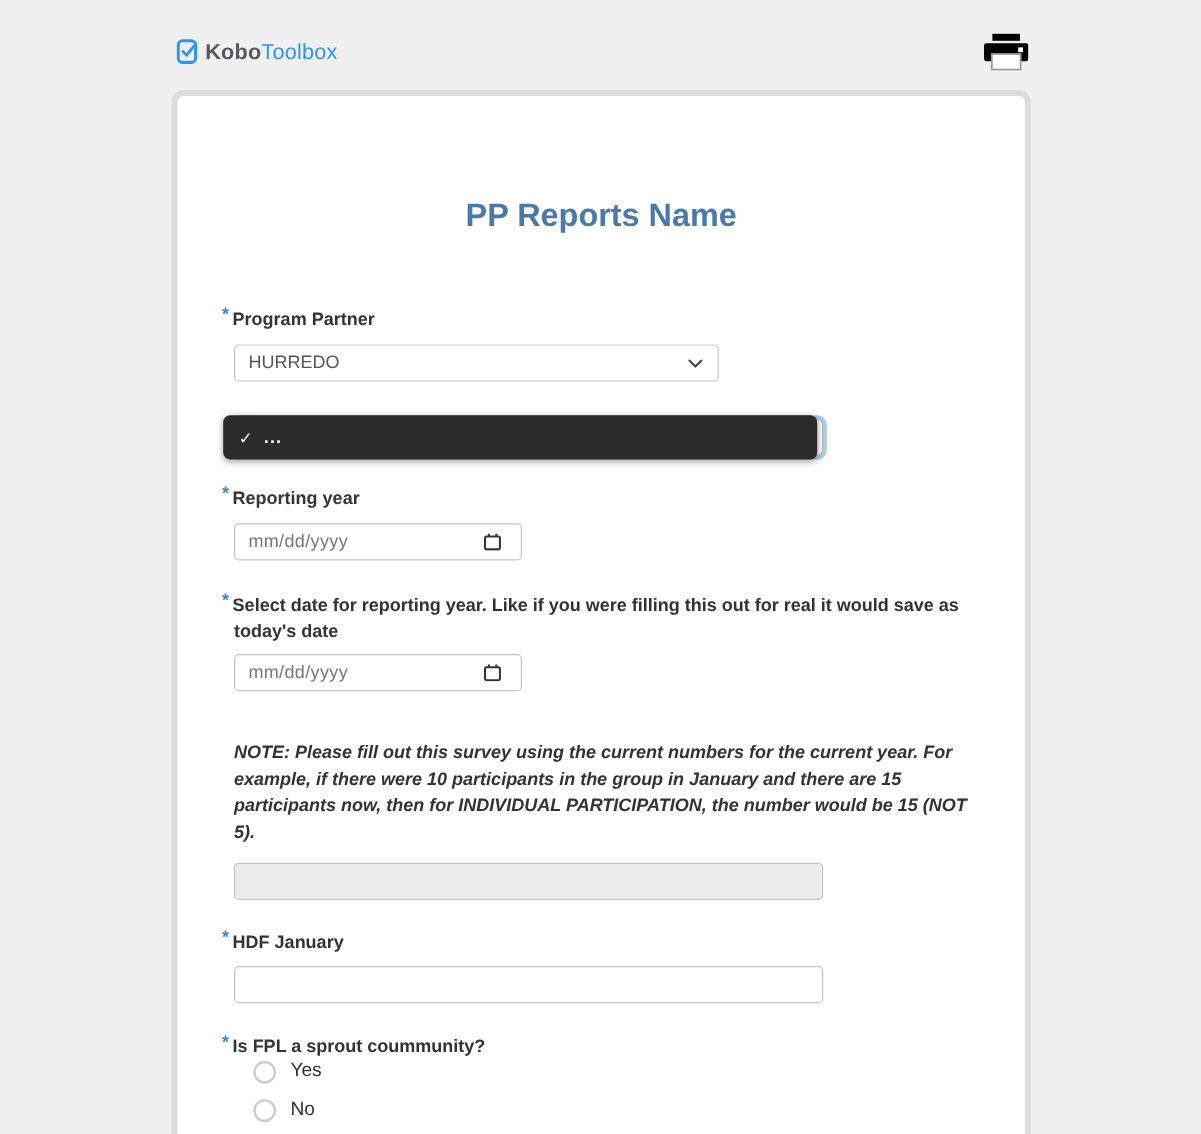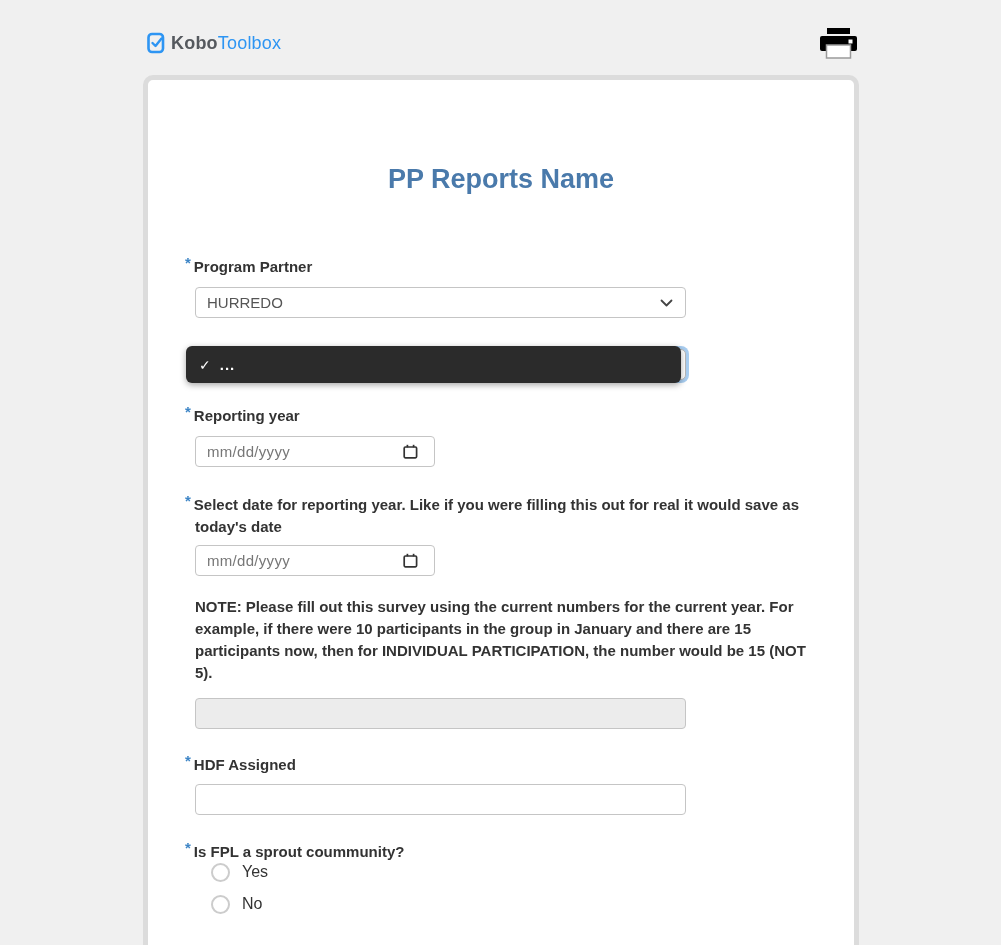--- a/index.html
+++ b/index.html
@@ -58,36 +58,36 @@
   }
 
   .q1 { margin-top: 63px; }
   .q1 .q-label { margin-bottom: 11px; }
   .q2 { margin-top: 28px; }
   .q2 .q-label { margin-bottom: 9px; }
   .q3 { margin-top: 24px; }
   .q3 .q-label { margin-bottom: 11px; }
   .q4 { margin-top: 27px; }
   .q4 .q-label { margin-bottom: 7px; }
-  .q5 { margin-top: 20px; }
+  .q5 { margin-top: 41px; font-style: italic; }
   .q6 { margin-top: 27px; }
   .q6 .q-label { margin-bottom: 10px; }
   .q7 { margin-top: 28px; }
   .q7 .q-label { margin-bottom: 0; }
 
   
   .select-box, .text-input, .date-input, .readonly-input {
     border: 1px solid #c5c5c5;
     border-radius: 4px;
     background: #ffffff;
     height: 31px;
     font-size: 15px;
   }
   .select-box {
-    width: 491px;
+    width: 404px;
     display: flex; align-items: center; justify-content: space-between;
     padding: 0 12px 0 11px;
     color: #555555;
     cursor: pointer;
   }
   .text-input { width: 491px; display: block; padding: 0 10px; color: #333; }
   .readonly-input {
     width: 491px;
     background: #ececec;
     cursor: default;
@@ -245,21 +245,21 @@
       </div>
     </div>
 
     <div class="question q5">
       <p class="note-text">NOTE: Please fill out this survey using the current numbers for the current year. For example, if there were 10 participants in the group in January and there are 15 participants now, then for INDIVIDUAL PARTICIPATION, the number would be 15 (NOT 5).</p>
       <div class="readonly-input"></div>
     </div>
 
     <div class="question q6">
       <div class="q-label">
-        <span class="asterisk">*</span><span>HDF Assigned</span>
+        <span class="asterisk">*</span><span>HDF January</span>
       </div>
       <input class="text-input" type="text" value="" style="">
     </div>
 
     <div class="question q7">
       <div class="q-label">
         <span class="asterisk">*</span><span>Is FPL a sprout coummunity?</span>
       </div>
       <div class="radio-row">
         <span class="radio-circle"></span>

